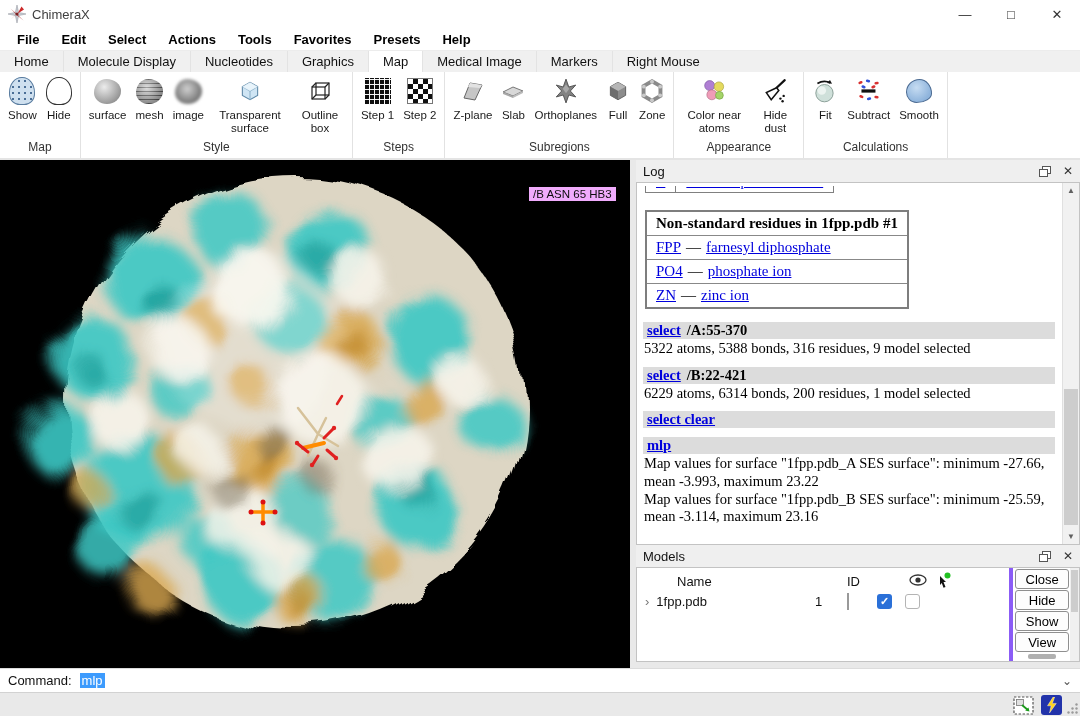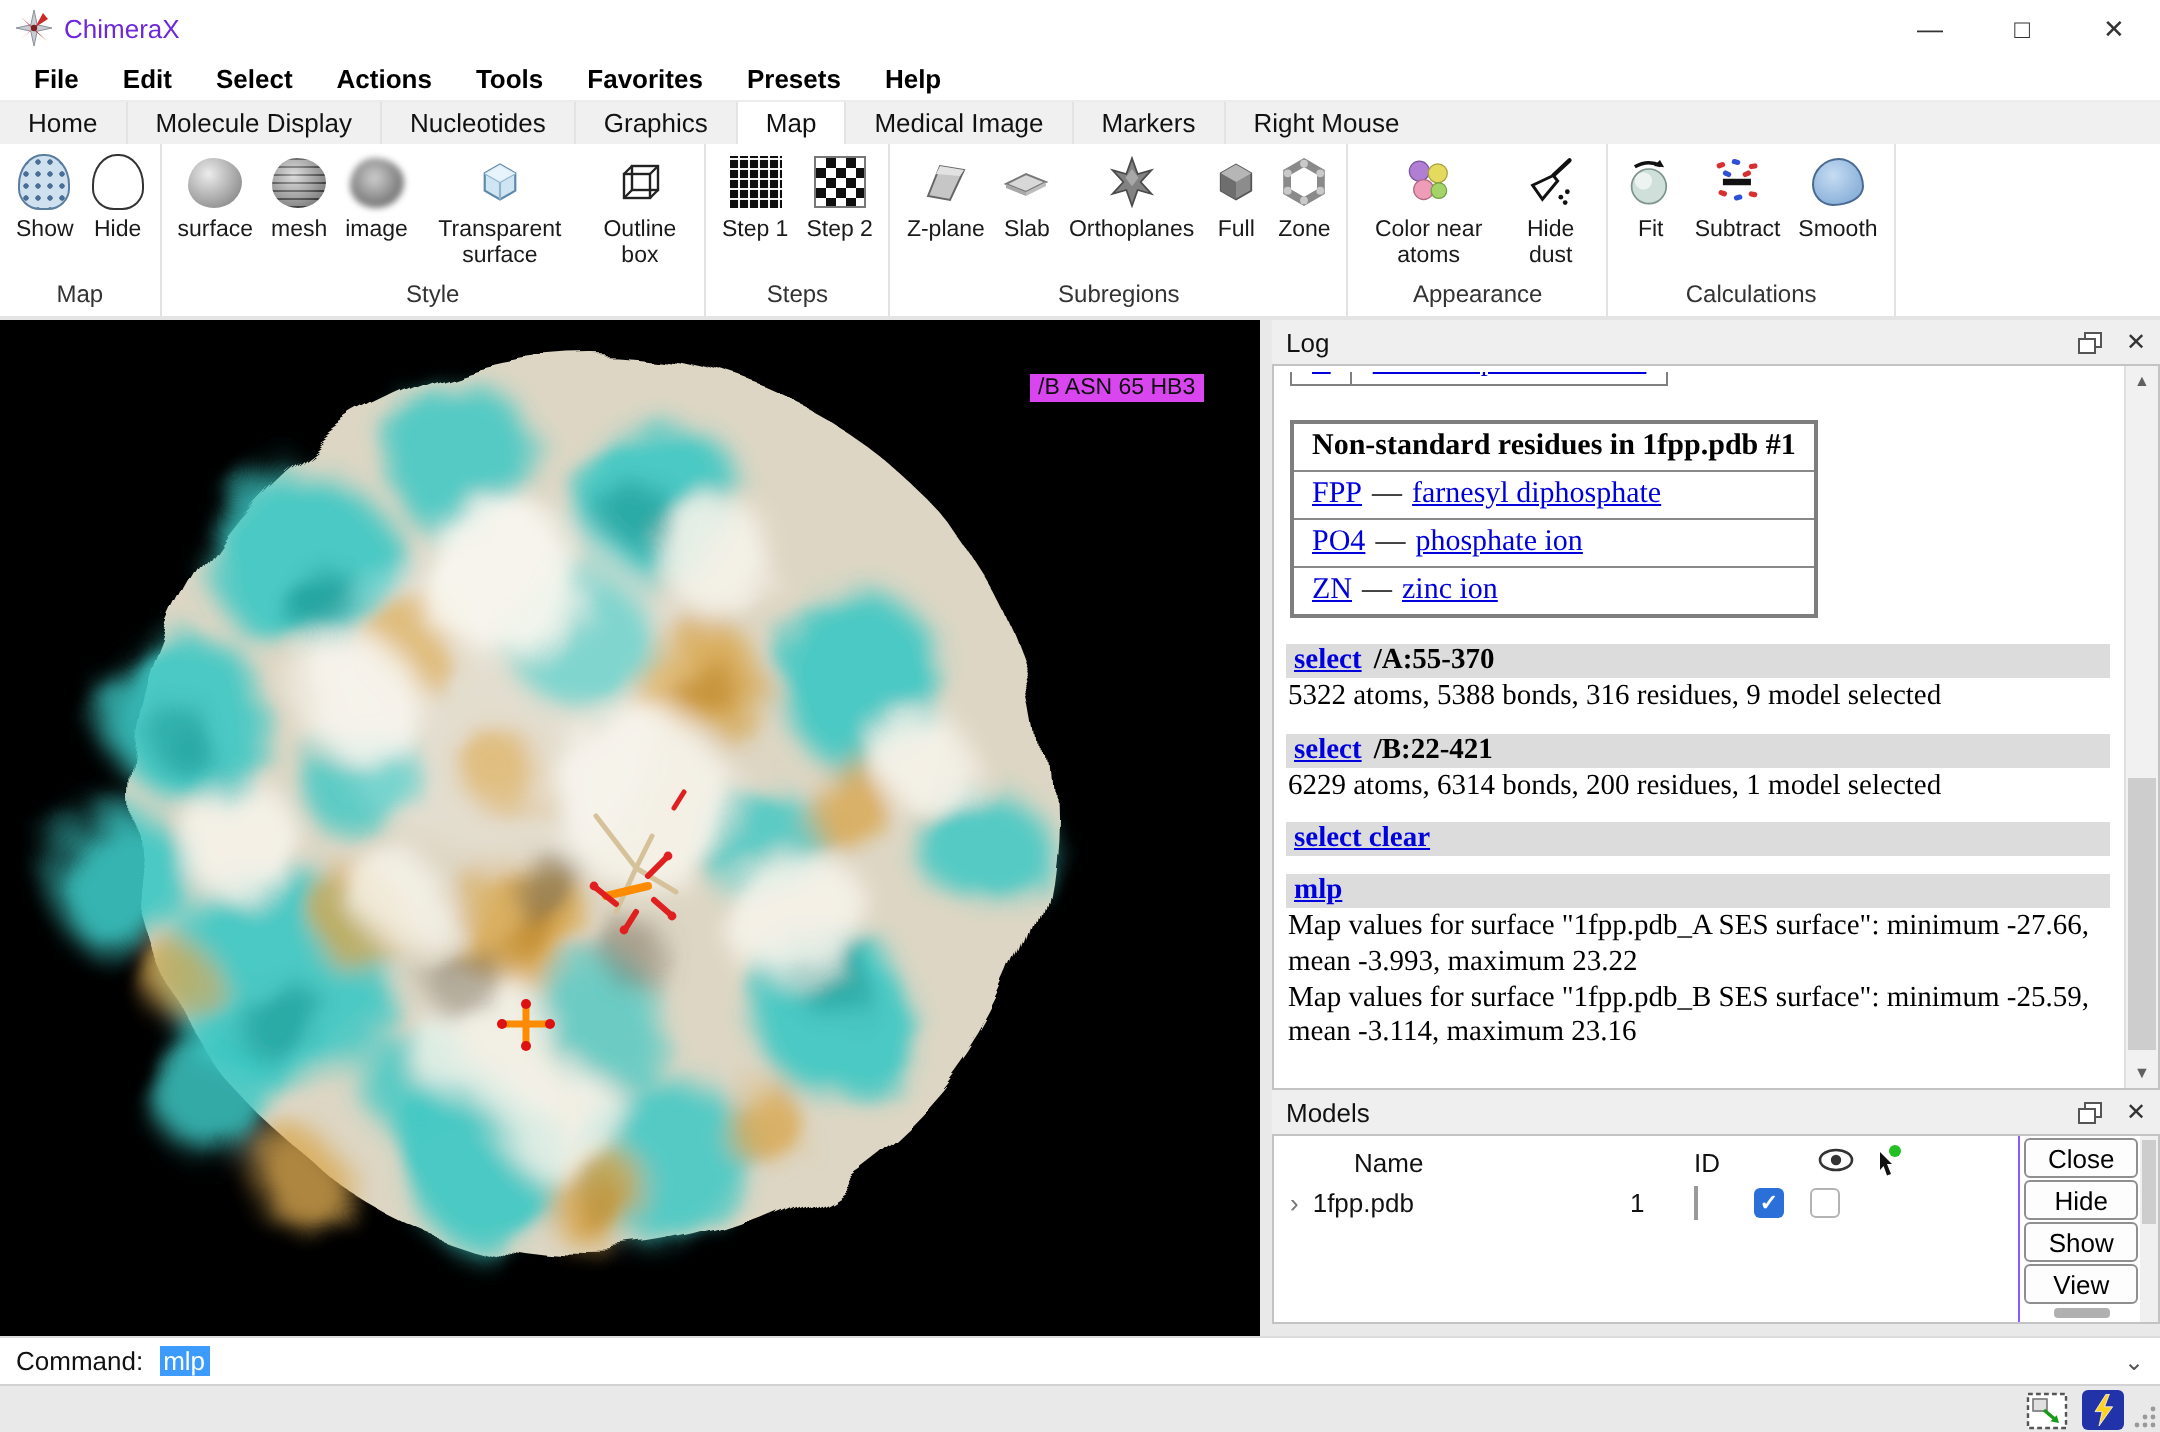--- a/index.html
+++ b/index.html
@@ -1,21 +1,21 @@
 <!DOCTYPE html>
 <html><head>
 <meta charset="utf-8">
 <style>
   * { margin:0; padding:0; box-sizing:border-box; }
   html,body { width:1080px; height:716px; overflow:hidden; }
   body { font-family:"Liberation Sans",sans-serif; background:#fff; position:relative; color:#111; }
 
   
   .titlebar { height:28px; display:flex; align-items:center; background:#fff; padding-left:8px; }
-  .titlebar .app-title { font-size:13px; margin-left:6px; color:#6d28d9; }
+  .titlebar .app-title { font-size:13px; margin-left:6px; color:#404040; }
   .win-controls { margin-left:auto; display:flex; height:28px; }
   .win-btn { width:46px; display:flex; align-items:center; justify-content:center; font-size:13px; color:#333; }
 
   
   .menubar { height:22px; display:flex; align-items:center; background:#fff; padding-left:6px; font-size:13px; }
   .menu-item { padding:0 11px; color:#000000;font-weight:bold; }
 
   
   .tabbar { height:22px; background:#f0f0f0; display:flex; font-size:13px; border-top:1px solid #ececec; }
   .tab { line-height:22px; padding:0 14px; color:#111; border-left:1px solid #e3e3e3; }
@@ -45,21 +45,21 @@
        background-image:repeating-linear-gradient(0deg,transparent 0 4px,rgba(255,255,255,.95) 4px 5px),
                         repeating-linear-gradient(90deg,transparent 0 4px,rgba(255,255,255,.95) 4px 5px); }
   .grid-checker { width:26px; height:26px; border:1px solid #777;
        background:conic-gradient(#101010 90deg,#fff 90deg 180deg,#101010 180deg 270deg,#fff 270deg);
        background-size:10px 10px; }
   .smooth-blob { width:26px; height:24px; border-radius:52% 48% 60% 40% / 55% 60% 40% 45%;
        background:radial-gradient(circle at 40% 35%, #c6dcf2, #8fb4dc 70%); border:1.5px solid #4a6a92; }
 
   
   .viewport { position:absolute; left:0; top:160px; width:630px; height:508px; background:#000; overflow:hidden; }
-  .atom-label { position:absolute; left:515px; top:27px; background:#d946ef; color:#0d0d0d; font-size:11.5px; padding:1px 4px; white-space:nowrap; }
+  .atom-label { position:absolute; left:529px; top:27px; background:#f0abfc; color:#0d0d0d; font-size:11.5px; padding:1px 4px; white-space:nowrap; }
   .splitter-v { position:absolute; left:630px; top:160px; width:6px; height:508px; background:#e9e9e9; }
 
   
   .rightpanel { position:absolute; left:636px; top:160px; width:444px; height:508px; display:flex; flex-direction:column; background:#e9e9e9; }
   .panel-header { height:22px; background:#efefef; display:flex; align-items:center; padding:0 7px; font-size:13px; color:#111; flex:0 0 auto; }
   .panel-header .ph-icons { margin-left:auto; display:flex; align-items:center; gap:12px; }
   .panel-close { font-size:12px; color:#333; line-height:1; }
 
   .log-body { height:363px; flex:0 0 auto; background:#fff; border:1px solid #c3c3c3; position:relative;
               font-family:"Liberation Serif",serif; font-size:14.5px; color:#000; padding:3px 24px 0 6px; overflow:hidden; }
@@ -82,21 +82,21 @@
 
   .models-body { height:95px; flex:0 0 auto; background:#fff; border:1px solid #c3c3c3; display:flex; font-size:13px; overflow:hidden; }
   .models-table { width:374px; padding:3px 0 0 8px; }
   .mrow { display:grid; grid-template-columns:170px 32px 30px 28px 28px; align-items:center; height:20px; }
   .mhdr { font-size:13px; color:#111;margin-left:32px; }
   .swatch { width:20px; height:15px; background:#d8b088; border:1px solid #999; }
   .cb { width:15px; height:15px; border-radius:3px; display:flex; align-items:center; justify-content:center; }
   .cb.checked { background:#2a70d8; color:#fff; font-size:11px; font-weight:bold; }
   .cb.empty { background:#fff; border:1.5px solid #b4b4b4; }
   .expander { color:#777; margin-right:7px; font-size:13px; }
-  .models-buttons { width:70px; border-left:1px solid #8b5cf6; position:relative; padding:1px 10px 0 2px; }
+  .models-buttons { width:70px; border-left:4px solid #8b5cf6; position:relative; padding:1px 10px 0 2px; }
   .mbtn { height:20px; margin-bottom:1px; border:1px solid #8f8f8f; border-radius:3px; background:#fdfdfd;
           display:flex; align-items:center; justify-content:center; font-size:13px; color:#000; }
   .models-scroll { position:absolute; right:0; top:0; width:9px; height:100%; background:#f0f0f0; }
   .models-thumb { left:1px; width:7px; top:2px; height:42px; }
   .drag-handle { width:28px; height:5px; background:#b0b0b0; border-radius:2px; margin:2px auto 0; }
   .panel-gap { flex:1; background:#e9e9e9; }
 
   
   .command-bar { position:absolute; left:0; top:668px; width:1080px; height:24px; background:#fff; border-top:1px solid #dcdcdc;
                  display:flex; align-items:center; font-size:13px; padding-left:8px; }

